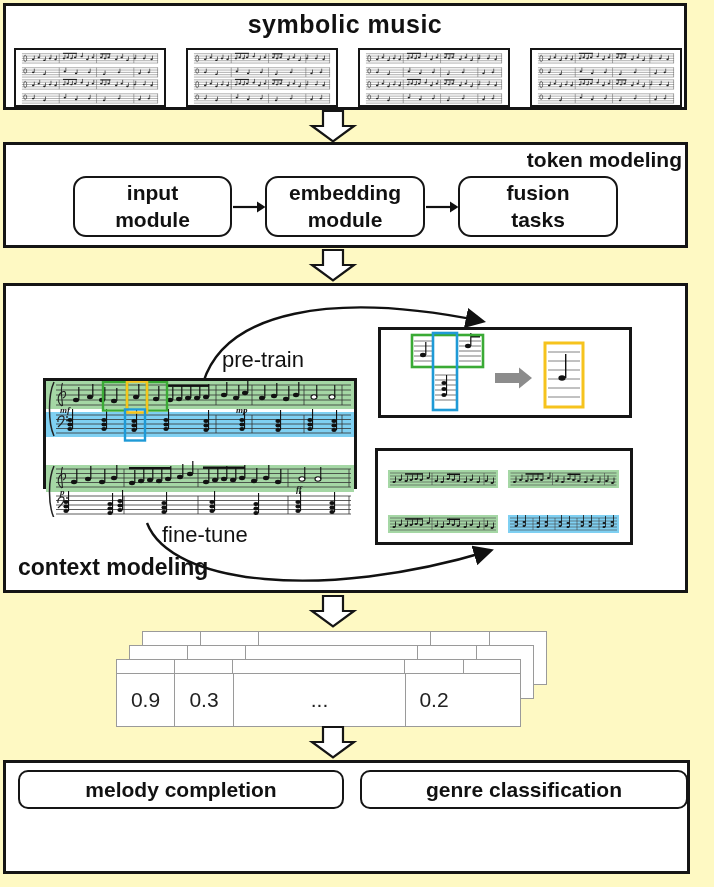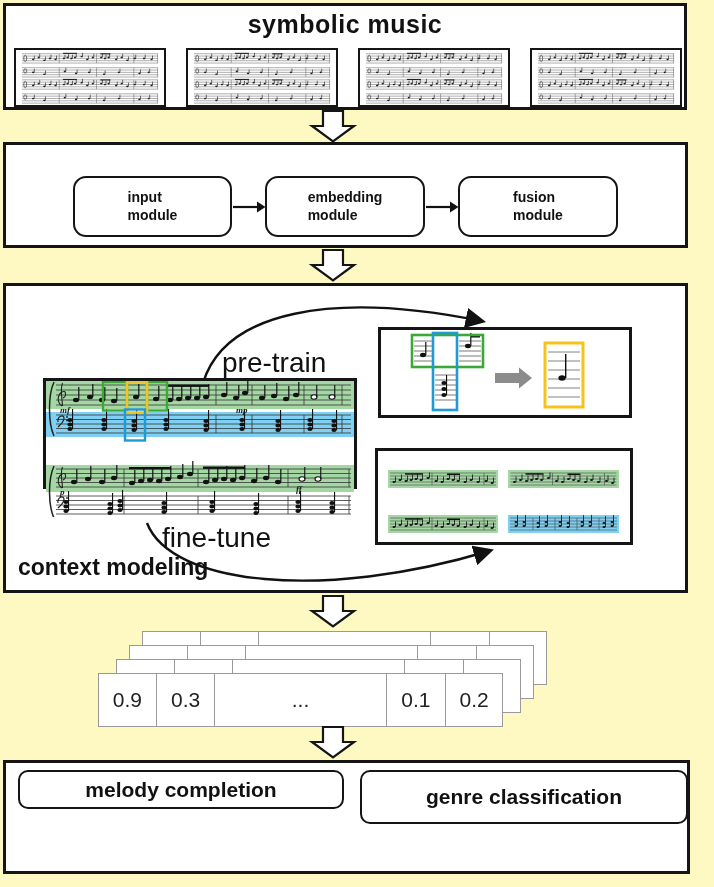--- a/index.html
+++ b/index.html
@@ -5,27 +5,27 @@
   html,body{margin:0;padding:0;background:#fff;}
   #root{position:relative;width:714px;height:887px;background:#fef9c3;overflow:hidden;
         font-family:"Liberation Sans",sans-serif;color:#111;}
   .abs{position:absolute;}
   .outer-box{position:absolute;background:#fff;border:3px solid #151515;box-sizing:border-box;}
   .box-title{font-weight:bold;font-size:25px;text-align:center;margin-top:4px;letter-spacing:.5px;}
   .corner-label{position:absolute;font-weight:bold;font-size:22px;white-space:nowrap;}
   .thumb{position:absolute;width:152px;height:59px;border:2.5px solid #151515;background:#fff;box-sizing:border-box;}
   .thumb svg{display:block;width:100%;height:100%;}
   .module{position:absolute;box-sizing:border-box;border:2.5px solid #151515;border-radius:13px;background:#fff;
-          display:flex;align-items:center;justify-content:center;text-align:left;
-          font-weight:bold;font-size:14px;line-height:1.25;white-space:pre-line;}
+          display:flex;align-items:center;justify-content:center;text-align:center;
+          font-weight:bold;font-size:21px;line-height:1.25;white-space:pre-line;}
   .task-pill{position:absolute;box-sizing:border-box;border:2.5px solid #151515;border-radius:10px;background:#fff;
           display:flex;align-items:center;justify-content:center;font-weight:bold;font-size:21px;}
   .big-arrow{position:absolute;width:50px;height:33px;}
   .hconn{position:absolute;width:33px;height:14px;}
-  .free-label{position:absolute;font-size:28px;white-space:nowrap;}
+  .free-label{position:absolute;font-size:22px;white-space:nowrap;}
   .inner-box{position:absolute;background:#fff;border:3px solid #151515;box-sizing:border-box;}
   .layer{position:absolute;width:405px;height:54px;background:#fff;border:1.5px solid #9a9a9a;
          box-sizing:border-box;display:flex;}
   .cell{height:100%;border-right:1.5px solid #9a9a9a;box-sizing:border-box;display:flex;
         align-items:center;justify-content:center;font-size:21px;color:#222;}
   .cell:last-child{border-right:none;}
   .strip{position:absolute;box-sizing:border-box;}
   .strip svg{display:block;width:100%;height:100%;}
   .ghl{fill:var(--green-highlight,#a5d7a5);}
   .bhl{fill:var(--blue-highlight,#7fd0f2);}
@@ -220,26 +220,27 @@
       <svg viewBox="0 0 152 59">
         <use href="#thumb"></use>
       </svg>
     </div>
 
   <svg class="big-arrow" style="left:308px;top:110px;" viewBox="0 0 50 33">
       <use href="#bigarr"></use>
     </svg>
 
   <div class="outer-box" style="left:3px;top:142px;width:685px;height:106px;"></div>
+  <div class="corner-label" style="right:32px;top:148px;font-size:21px;">token modeling</div>
   <div class="module" style="left:73px;top:176px;width:159px;height:61px;">input
 module</div>
   <div class="module" style="left:265px;top:176px;width:160px;height:61px;">embedding
 module</div>
   <div class="module" style="left:458px;top:176px;width:160px;height:61px;">fusion
-module</div>
+tasks</div>
   <svg class="hconn" style="left:233px;top:200px;" viewBox="0 0 33 14">
     <line x1="0" y1="7" x2="25" y2="7" stroke="#111" stroke-width="2.2"></line>
       <polygon points="24,1.5 32.5,7 24,12.5" fill="#111"></polygon>
   </svg>
   <svg class="hconn" style="left:426px;top:200px;" viewBox="0 0 33 14">
     <line x1="0" y1="7" x2="25" y2="7" stroke="#111" stroke-width="2.2"></line>
       <polygon points="24,1.5 32.5,7 24,12.5" fill="#111"></polygon>
   </svg>
 
   <svg class="big-arrow" style="left:308px;top:249px;" viewBox="0 0 50 33">
@@ -490,30 +491,29 @@
       <div class="cell" style="width:60px;"></div>
     <div class="cell" style="width:56px;"></div>
   </div>
   <div class="layer" style="left:116px;top:659px;">
     <div class="cell" style="width:58px;"></div>
       <div class="cell" style="width:59px;"></div>
     <div class="cell" style="width:172px;"></div>
       <div class="cell" style="width:60px;"></div>
     <div class="cell" style="width:56px;"></div>
   </div>
-  <div class="layer" style="left:98px;top:673px;text-align:center;">
+  <div class="layer" style="left:116px;top:673px;text-align:center;">
     <div class="cell" style="width:58px;">0.9</div>
     <div class="cell" style="width:59px;">0.3</div>
     <div class="cell" style="width:172px;">...</div>
-    <div class="cell" style="width:60px;">0.1</div>
     <div class="cell" style="width:56px;">0.2</div>
   </div>
 
   <svg class="big-arrow" style="left:308px;top:726px;" viewBox="0 0 50 33">
       <use href="#bigarr"></use>
     </svg>
 
   <div class="outer-box" style="left:3px;top:760px;width:687px;height:114px;"></div>
   <div class="task-pill" style="left:18px;top:770px;width:326px;height:39px;">melody completion</div>
-  <div class="task-pill" style="left:360px;top:770px;width:328px;height:54px;">genre classification</div>
+  <div class="task-pill" style="left:360px;top:770px;width:328px;height:39px;">genre classification</div>
   <div class="corner-label" style="left:625px;top:884px;font-size:23px;">tasks</div>
 
 </div>
 
 </body></html>

